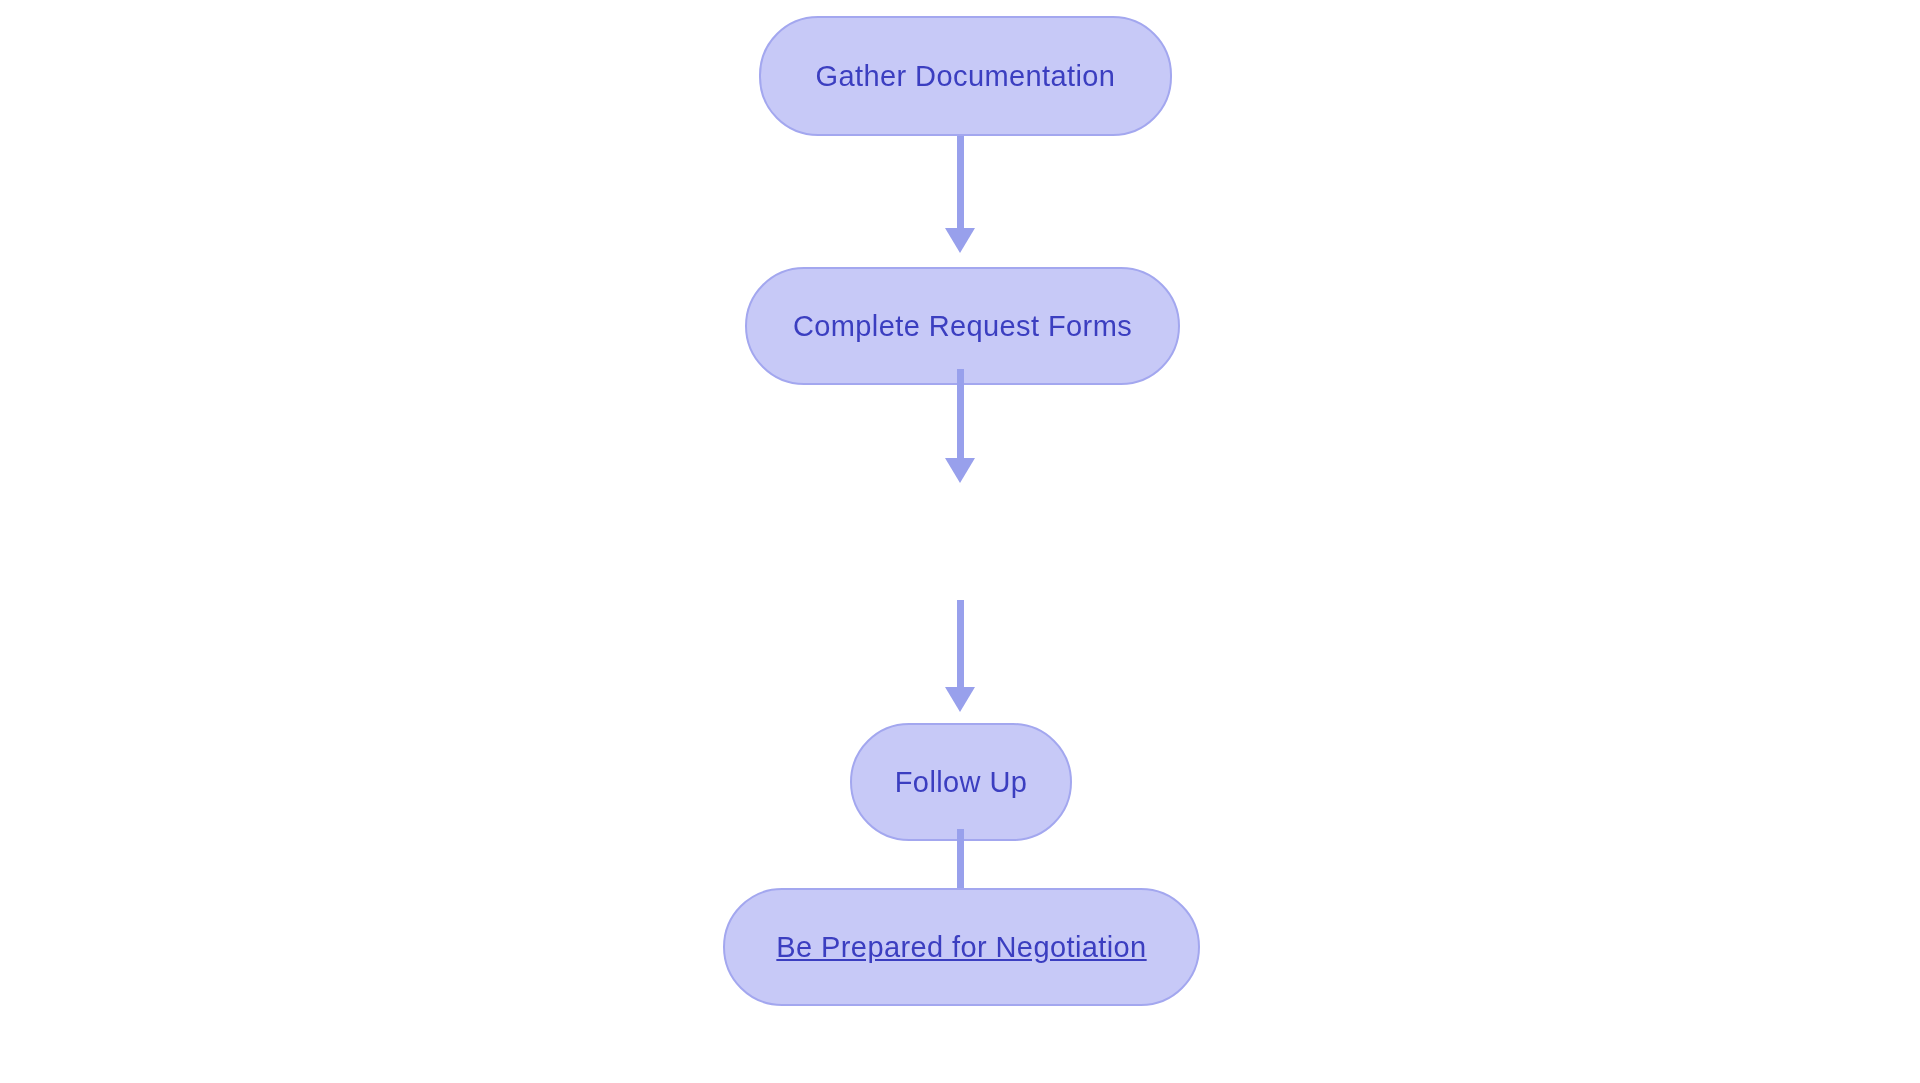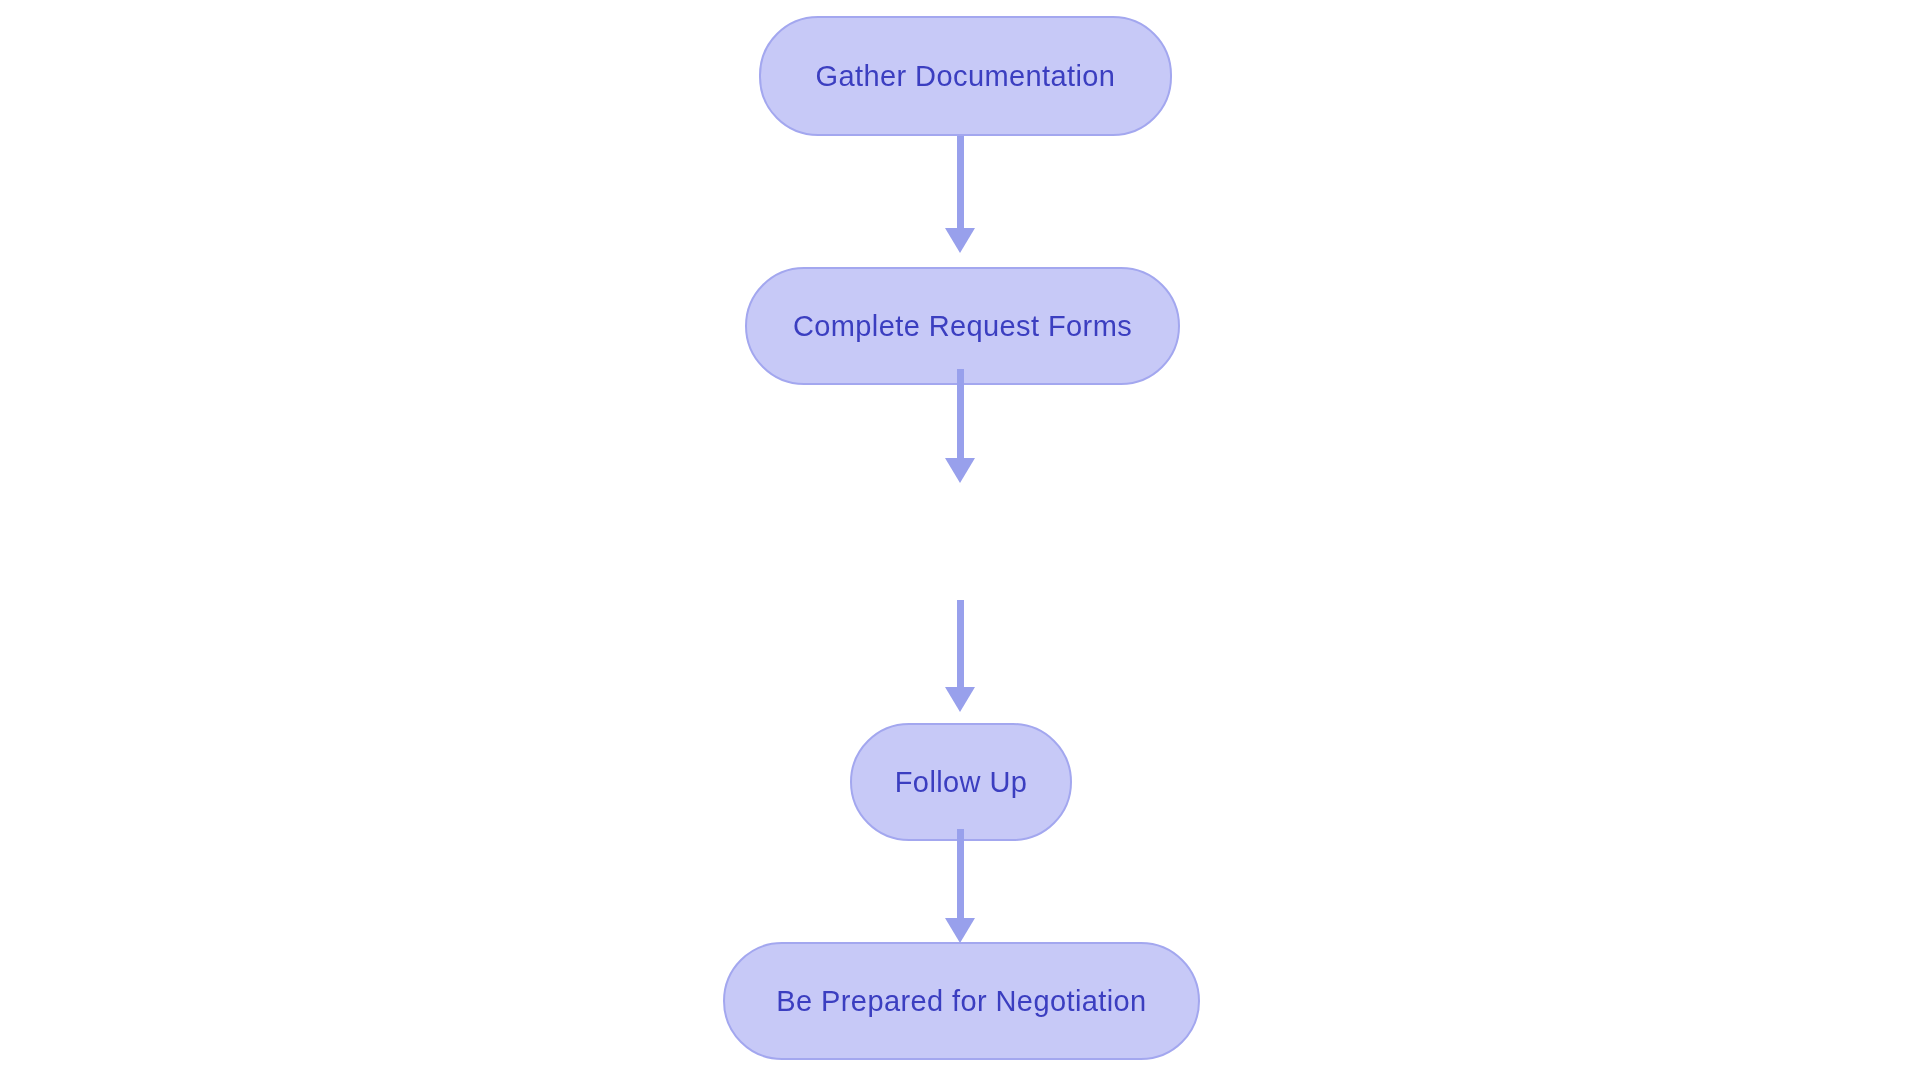--- a/index.html
+++ b/index.html
@@ -27,21 +27,21 @@
     color: var(--node-text, #3b3ec0);
     font-size: 29px;
     letter-spacing: 0.4px;
     white-space: nowrap;
     text-align: center;
   }
   .n1 { left: 759px; top: 16px;  width: 413px; height: 120px; }
   .n2 { left: 745px; top: 251px; width: 435px; height: 118px; margin-top: 16px; }
   .n3 { left: 802px; top: 482px; width: 320px; height: 118px; }
   .n4 { left: 850px; top: 711px; width: 222px; height: 118px; margin-top: 12px; }
-  .n5 { left: 723px; top: 942px; width: 477px; height: 118px; }
+  .n5 { left: 723px; top: 888px; width: 477px; height: 118px; text-decoration: underline; }
 
   .arrow {
     position: absolute;
     left: 945px;
     width: 30px;
     display: flex;
     flex-direction: column;
     align-items: center;
   }
   .arrow-line {

